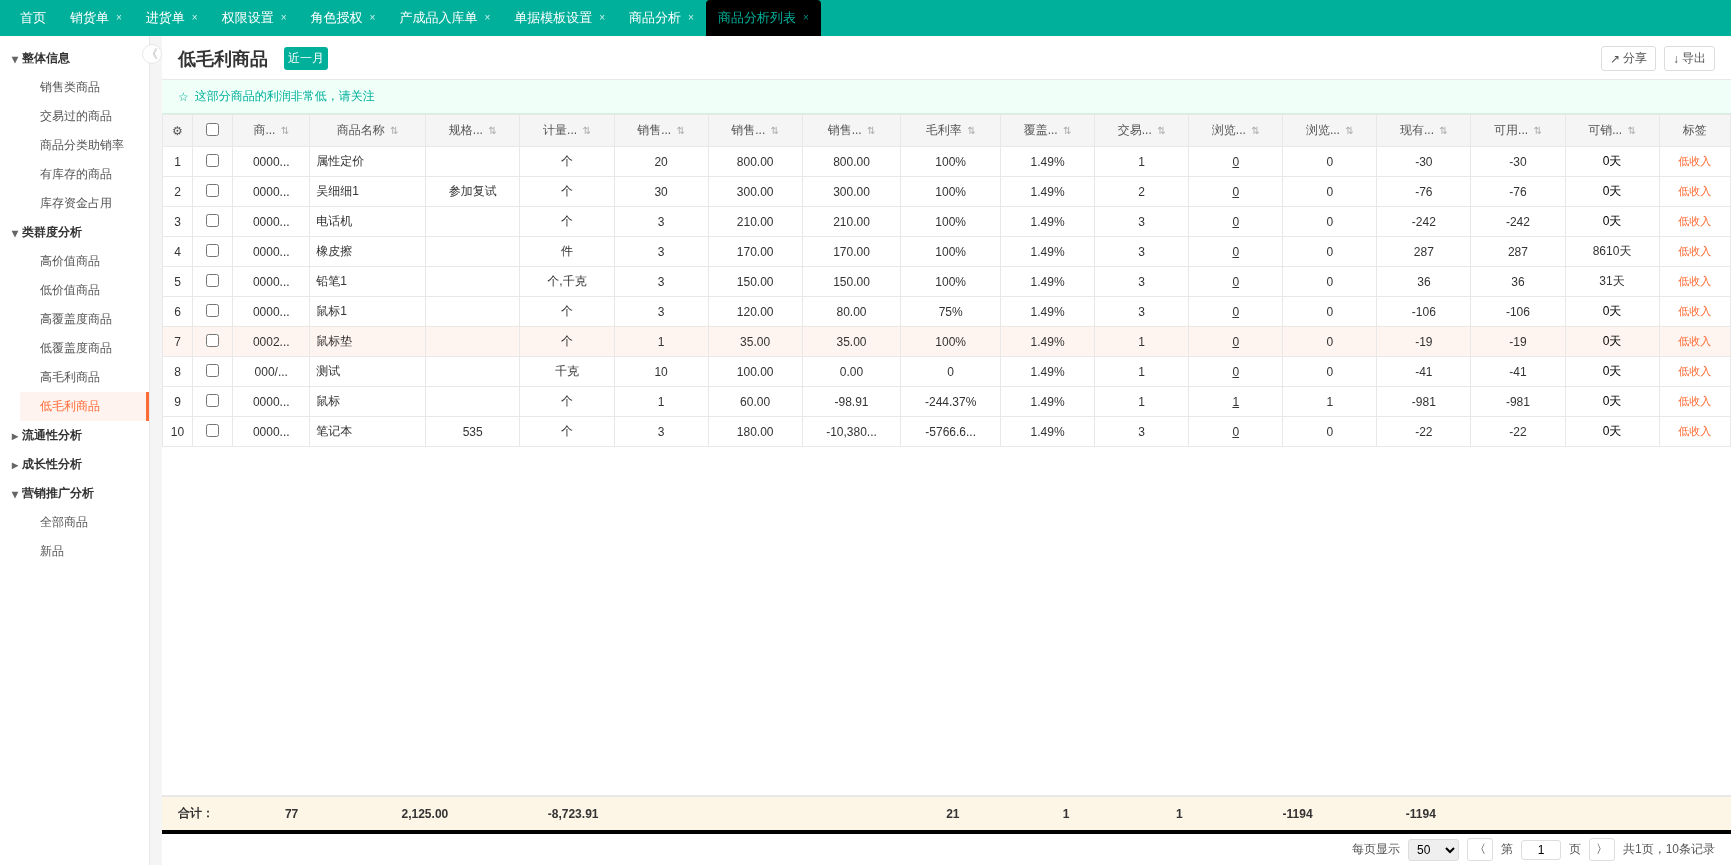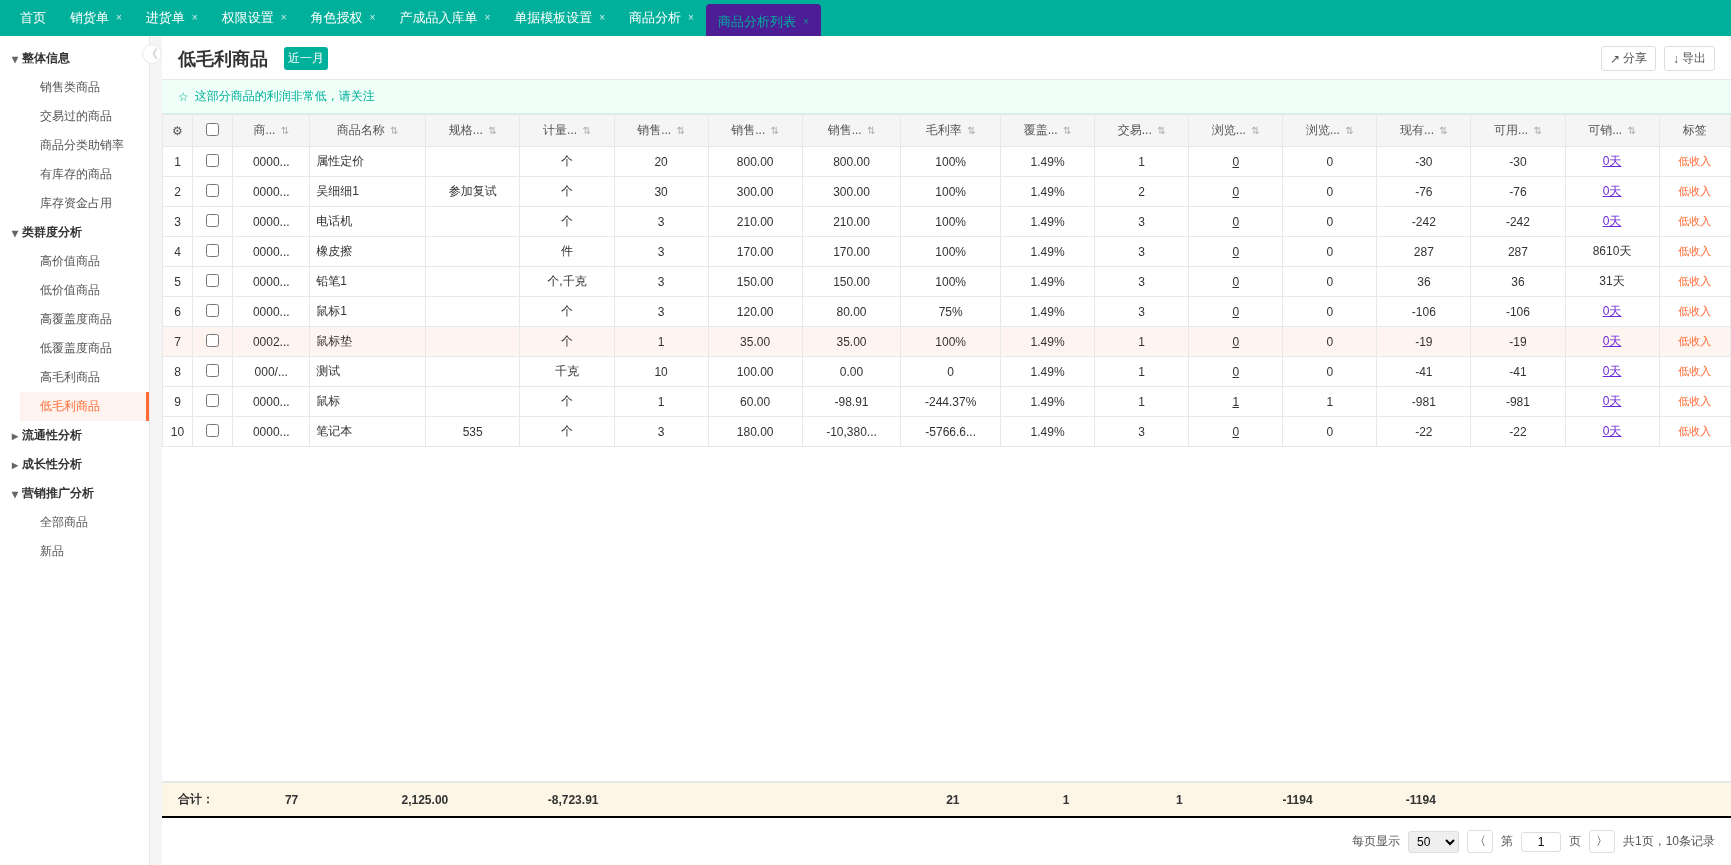--- a/index.html
+++ b/index.html
@@ -1,21 +1,21 @@
 <!DOCTYPE html>
 <html><head>
   <meta charset="utf-8">
   <style>
     * { margin: 0; padding: 0; box-sizing: border-box; }
     body { font-family: 'Microsoft YaHei', sans-serif; font-size: 12px; background: #f5f5f5; color: #333; width: 1731px; min-height: 865px; overflow-x: hidden; }
 
     
-    .top-nav { background: #00b09b; display: flex; align-items: center; height: 36px; padding: 0 8px; }
+    .top-nav { background: #00b09b; display: flex; align-items: flex-start; height: 36px; padding: 0 8px; }
     .nav-item { color: #fff; padding: 0 12px; height: 36px; line-height: 36px; cursor: pointer; font-size: 13px; white-space: nowrap; display: flex; align-items: center; gap: 4px; }
-    .nav-item.active { background: #4c1d95; color: #00b09b; border-radius: 4px 4px 0 0; margin-top: 8px; }
+    .nav-item.active { background: #000000; color: #00b09b; border-radius: 4px 4px 0 0; }
     .nav-close { font-size: 10px; opacity: 0.8; margin-left: 3px; }
 
     
     .main-layout { display: flex; height: calc(865px - 36px); }
 
     
     .sidebar { width: 150px; background: #fff; border-right: 1px solid #e8e8e8; overflow-y: auto; padding: 8px 0; flex-shrink: 0; }
     .sidebar-group { }
     .sidebar-group-title { display: flex; align-items: center; padding: 6px 12px; font-size: 12px; color: #333; font-weight: bold; cursor: pointer; }
     .sidebar-group-title .arrow { margin-right: 4px; color: #666; }
@@ -43,30 +43,30 @@
     table { width: 100%; border-collapse: collapse; font-size: 12px; }
     thead tr { background: #f5f5f5; position: sticky; top: 0; z-index: 10; }
     thead th { border: 1px solid #e8e8e8; padding: 7px 6px; color: #555; font-weight: normal; white-space: nowrap; cursor: pointer; text-align: center; }
     thead th .sort-icon { font-size: 10px; color: #aaa; margin-left: 2px; }
     tbody tr { background: #fff; }
     tbody tr.highlighted { background: #fff5f0; }
     tbody td { border: 1px solid #e8e8e8; padding: 6px 6px; text-align: center; white-space: nowrap; }
     tbody td.text-left { text-align: left; }
     .tag-low-income { color: #ff6b35; font-size: 11px; }
     .link-underline { text-decoration: underline; color: #333; cursor: pointer; }
-    .zero-days { color: #6d28d9; text-decoration: underline; }
+    .zero-days { color: #000000; }
     .days-normal { color: #333; }
     input[type="checkbox"] { cursor: pointer; }
 
     
     .table-footer { background: #fdf5e6; border-top: 2px solid #e8e8e8; display: flex; align-items: center; padding: 8px 16px; font-size: 12px; font-weight: bold; flex-shrink: 0; }
     .footer-total-label { color: #333; margin-right: 20px; }
 
     
-    .pagination-bar { background: #fff; border-top: 2px solid #000000; display: flex; align-items: center; justify-content: flex-end; padding: 12px 16px; gap: 8px; flex-shrink: 0; font-size: 12px; color: #555; }
+    .pagination-bar { background: #fff; border-top: 4px solid #000000; display: flex; align-items: center; justify-content: flex-end; padding: 4px 16px; gap: 8px; flex-shrink: 0; font-size: 12px; color: #555; }
     .page-size-select { border: 1px solid #ddd; border-radius: 3px; padding: 2px 4px; font-size: 12px; }
     .page-btn { border: 1px solid #ddd; border-radius: 3px; padding: 2px 6px; cursor: pointer; background: #fff; font-size: 12px; }
     .page-input { border: 1px solid #ddd; border-radius: 3px; padding: 2px 4px; width: 40px; text-align: center; font-size: 12px; }
 
     
     .sidebar-collapse { position: absolute; left: 142px; top: 60px; z-index: 100; background: #fff; border: 1px solid #e8e8e8; border-radius: 50%; width: 20px; height: 20px; display: flex; align-items: center; justify-content: center; cursor: pointer; font-size: 12px; color: #aaa; }
 
     .settings-col { width: 30px; }
   </style>
 </head>

